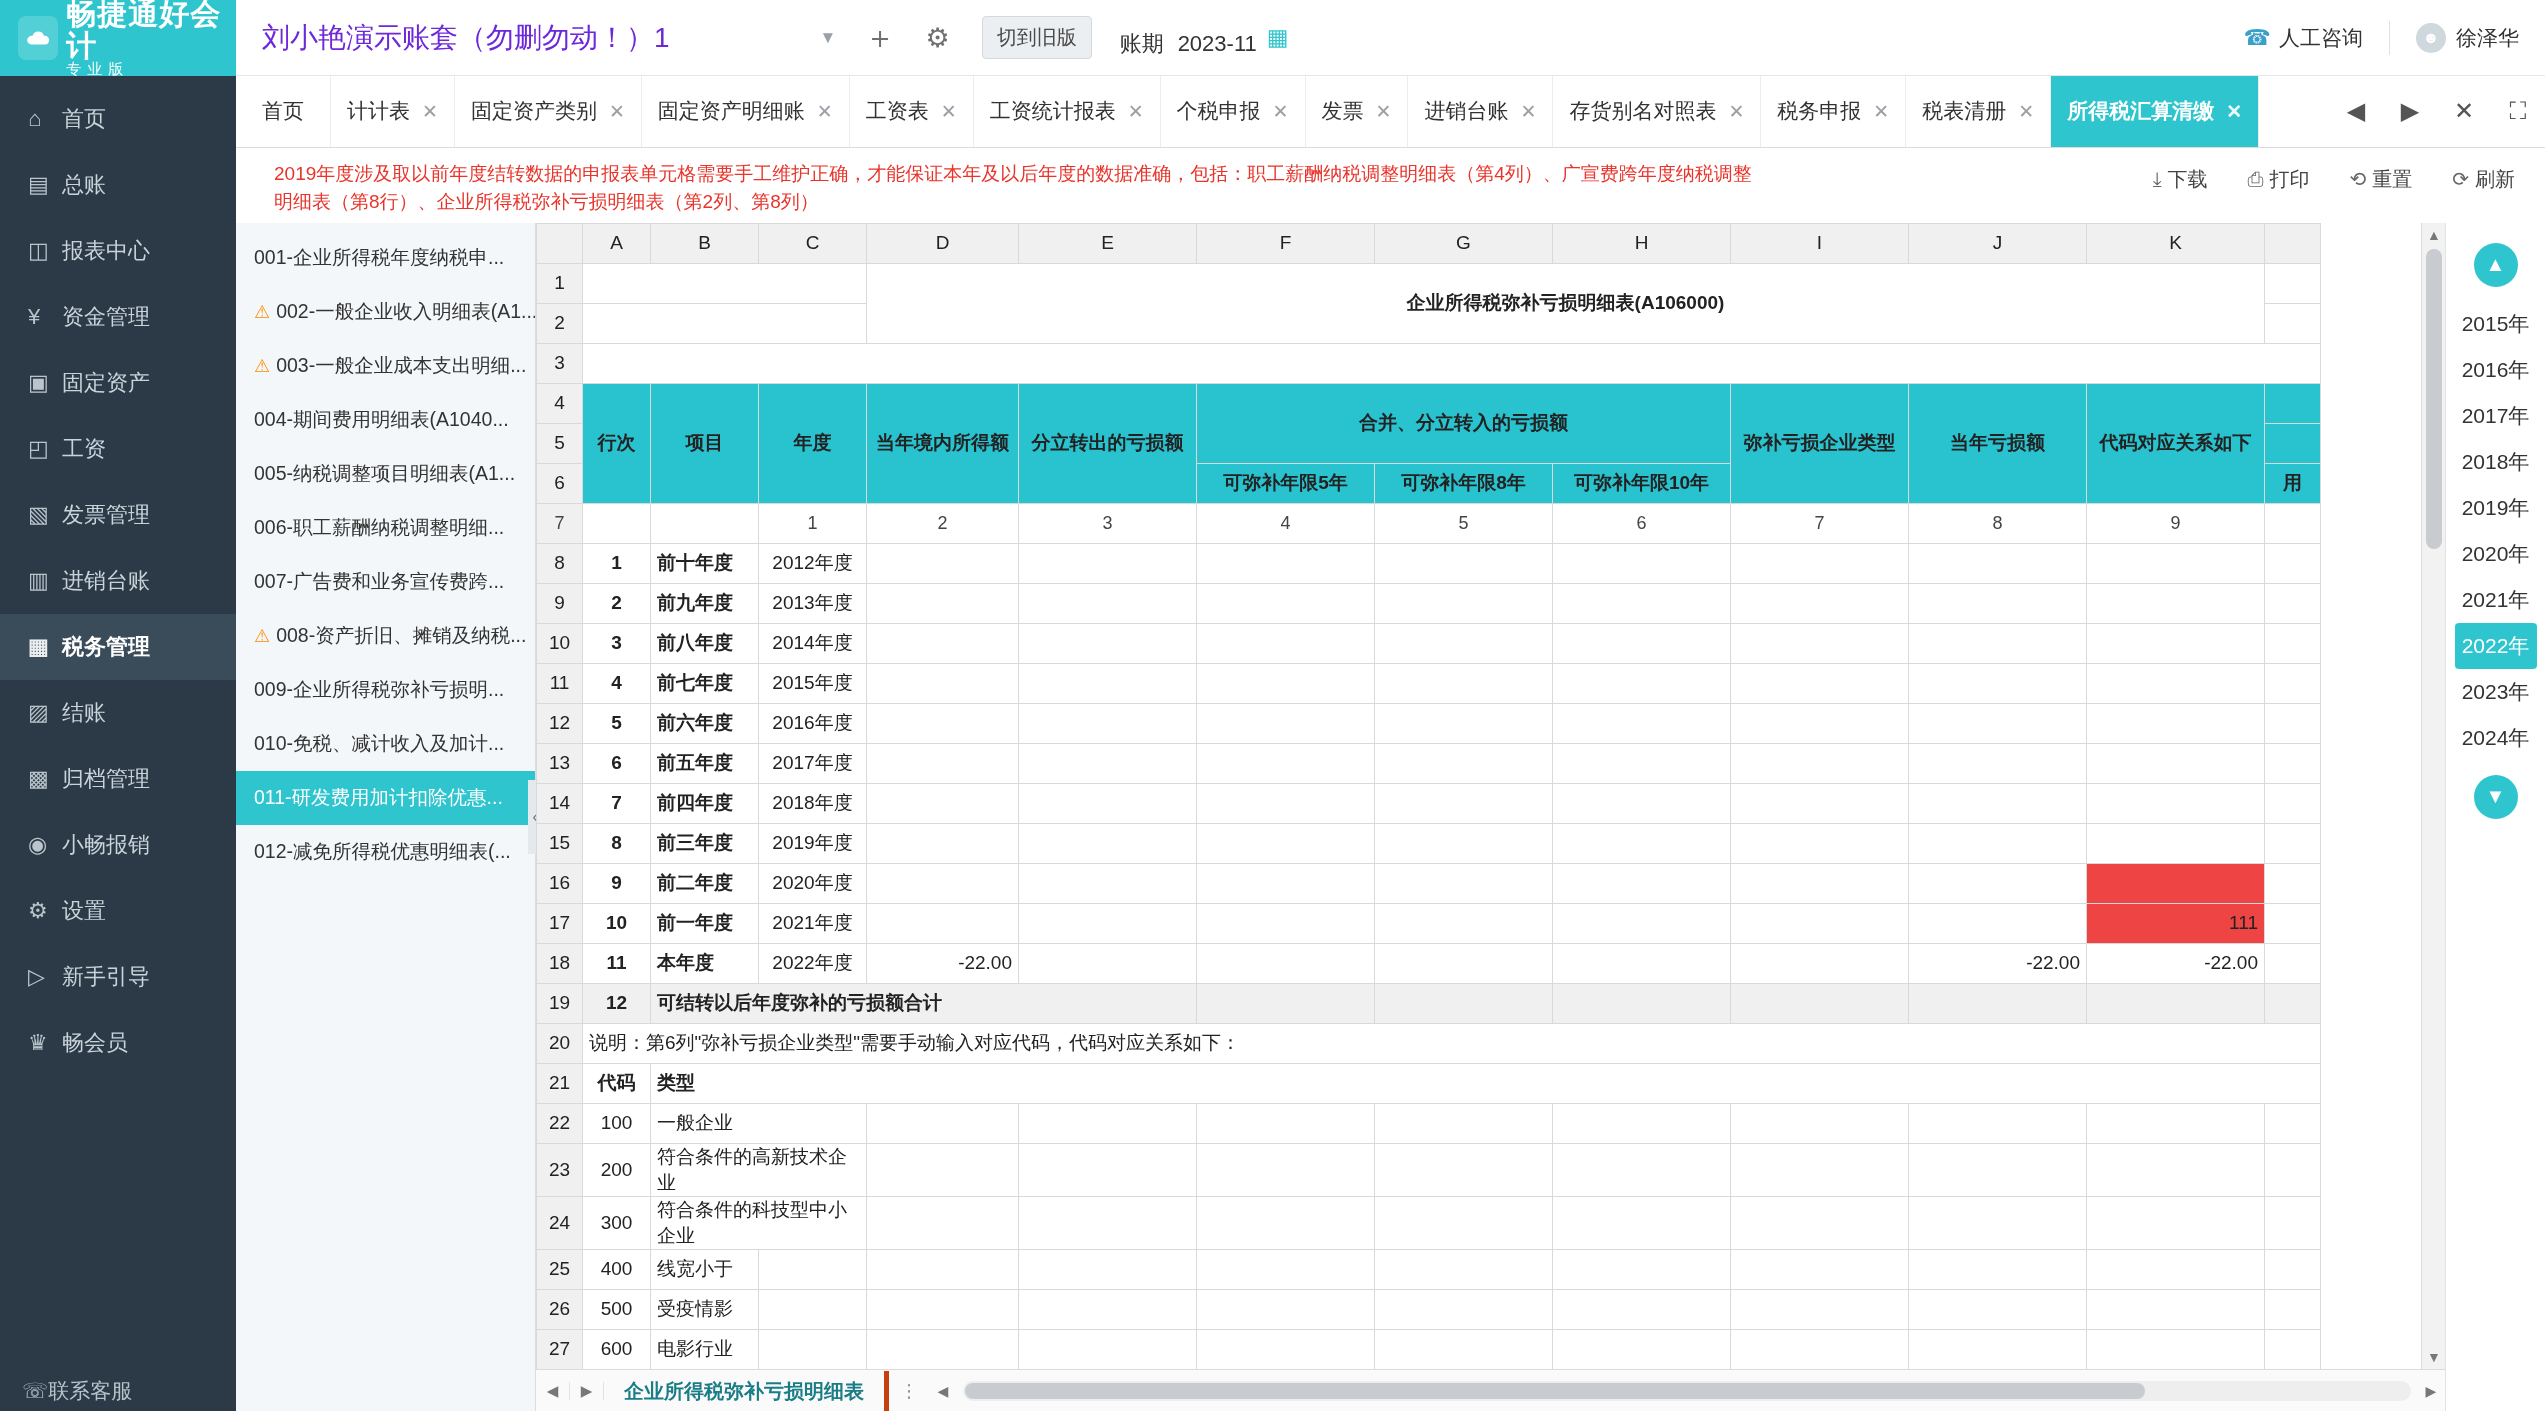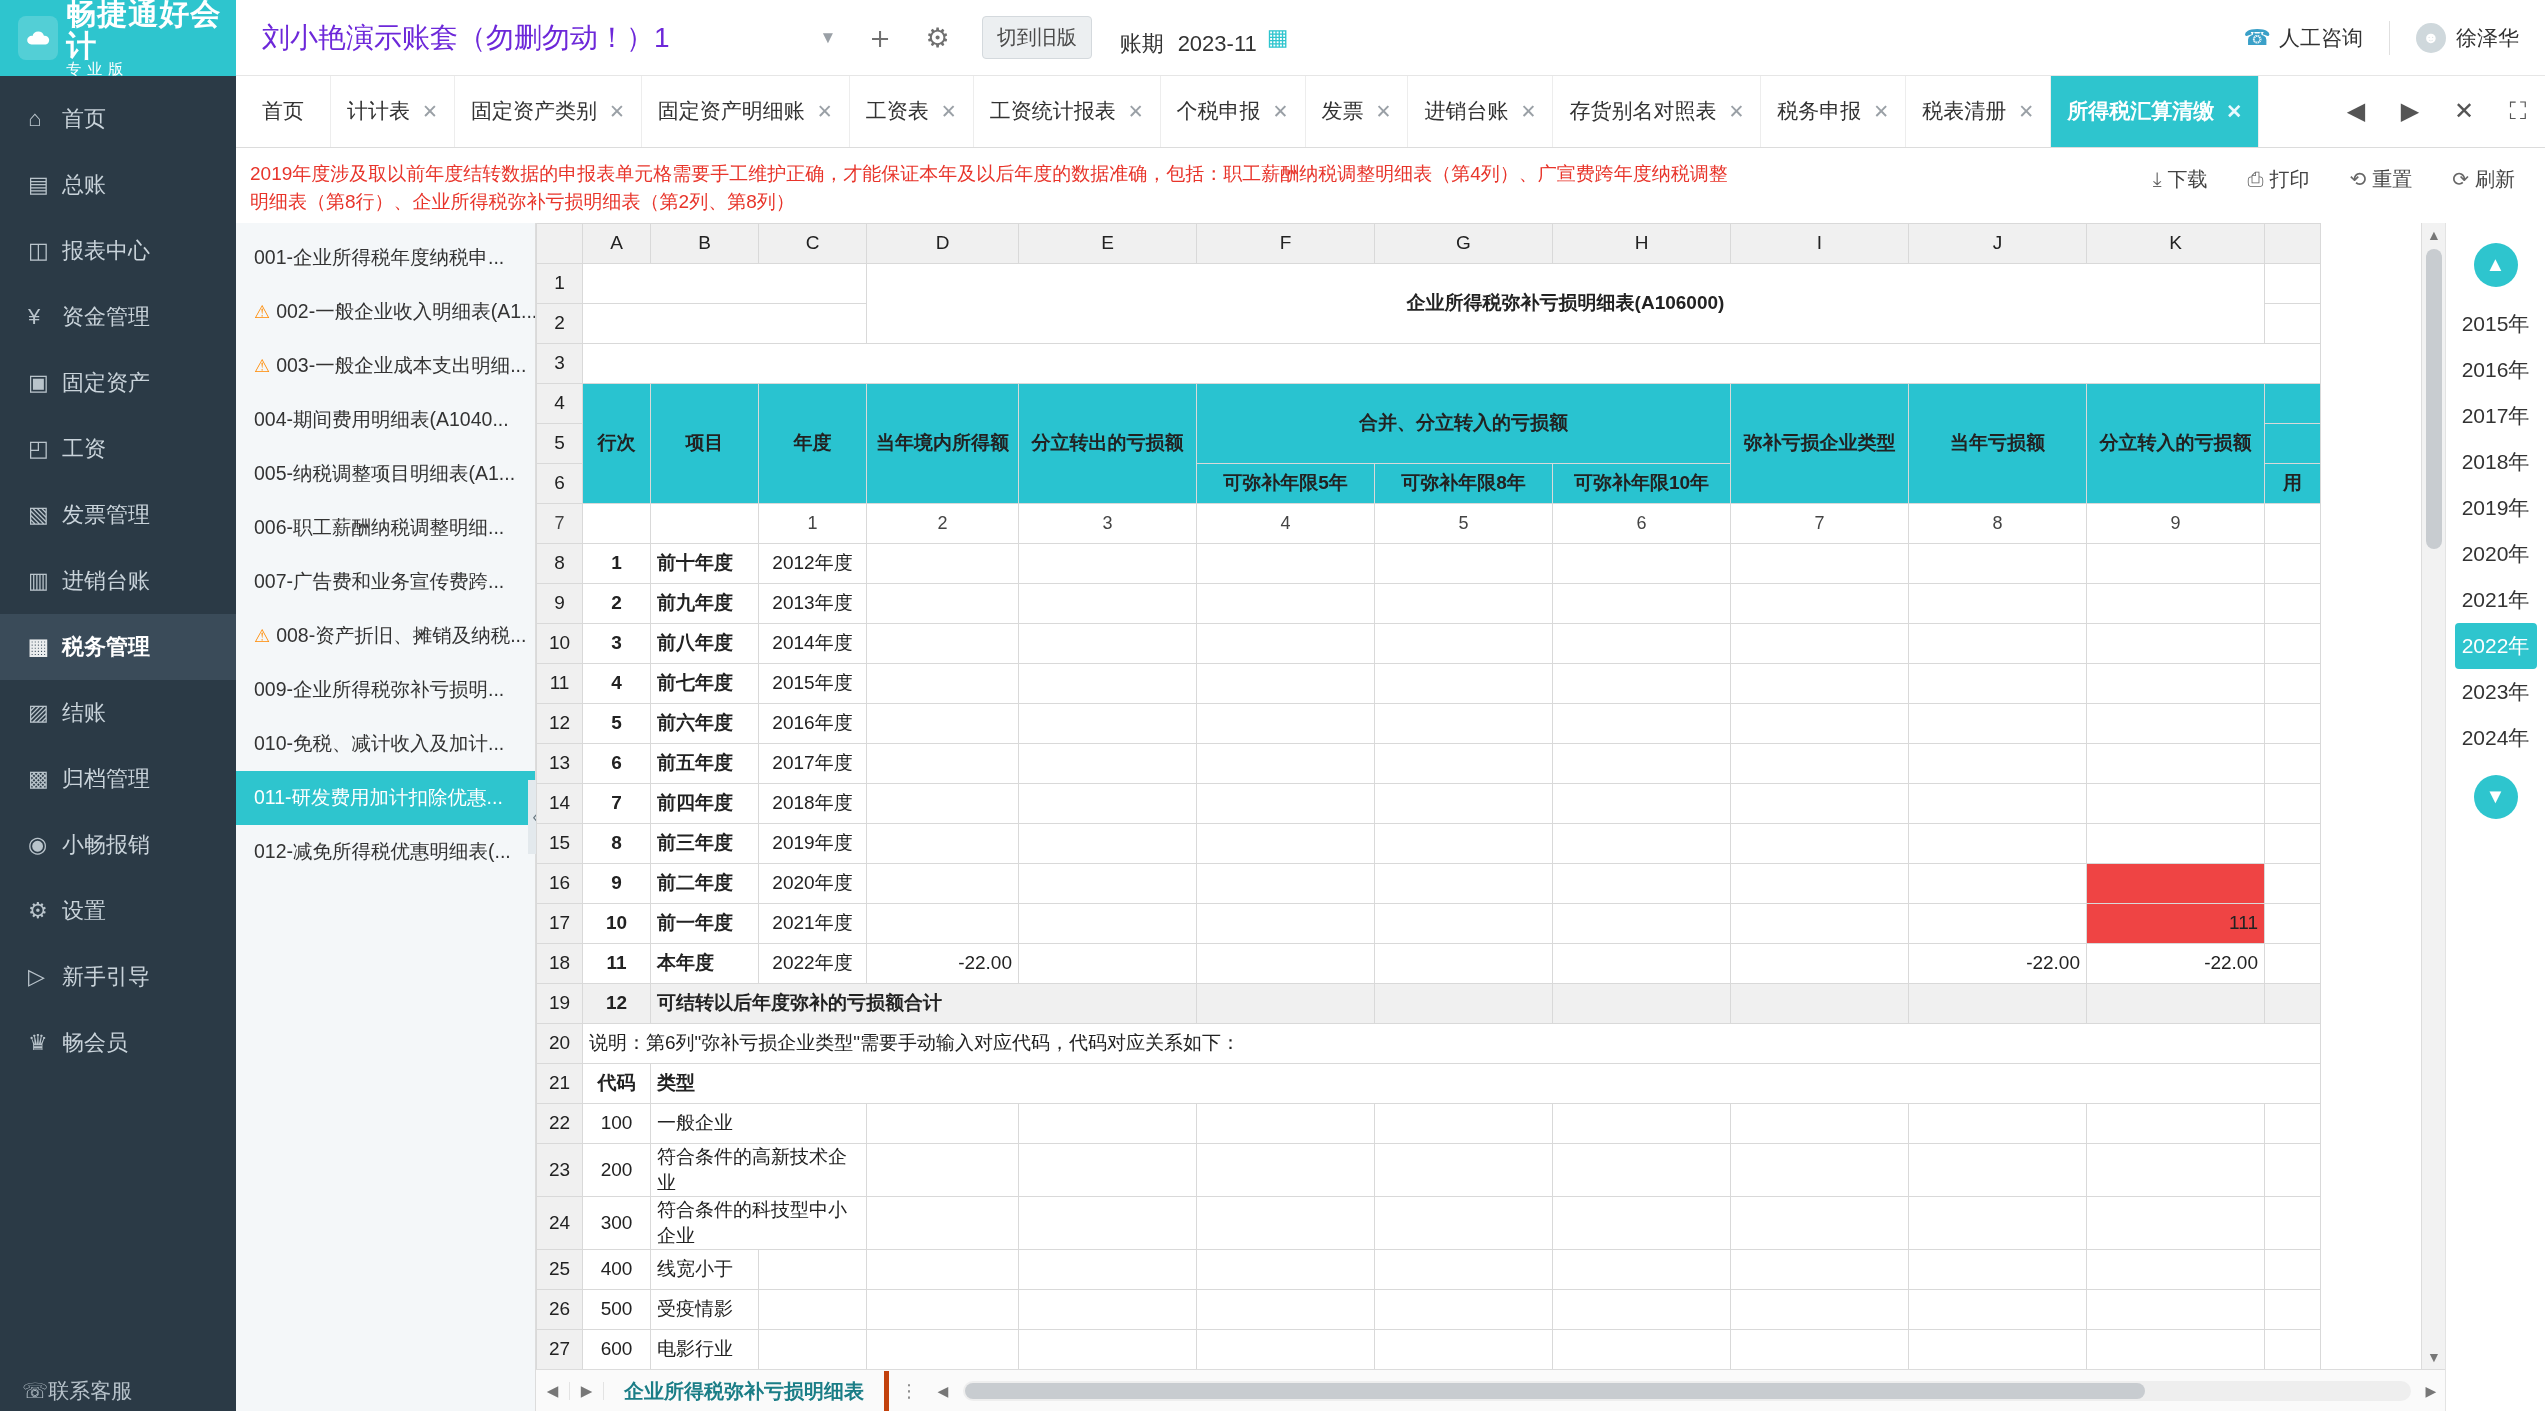--- a/index.html
+++ b/index.html
@@ -50,21 +50,21 @@
   .tabbar { height: 72px; display: flex; align-items: stretch; border-bottom: 1px solid #dcdcdc; background: #fff; }
   .tab { display: flex; align-items: center; padding: 0 16px; font-size: 21px; color: #333; border-right: 1px solid #ededed; white-space: nowrap; }
   .tab .x { margin-left: 12px; color: #9aa0a6; font-size: 19px; }
   .tab.home { padding: 0 26px; }
   .tab.active { background: #2ec5ce; color: #fff; font-weight: bold; }
   .tab.active .x { color: #eafaff; }
   .tab-ctrl { display: flex; align-items: center; margin-left: auto; }
   .tab-ctrl span { width: 54px; text-align: center; font-size: 24px; color: #555; }
 
   
-  .notice { padding: 12px 22px 6px 14px; position: relative; min-height: 66px; }
+  .notice { padding: 12px 22px 6px 38px; position: relative; min-height: 66px; }
   .notice p { margin: 0; color: #e8342a; font-size: 19px; line-height: 1.5; max-width: 1480px; }
   .notice-actions { position: absolute; right: 30px; top: 18px; display: flex; gap: 40px; }
   .notice-actions div { font-size: 20px; color: #444; }
   .notice-actions .ic { color: #666; margin-right: 6px; }
 
   
   .workspace { flex: 1 1 auto; display: flex; min-height: 0; position: relative; }
 
   
   .replist { width: 300px; flex: none; background: #f4f7f9; border-right: 1px solid #dcdcdc; padding-top: 8px; overflow: hidden; }
@@ -388,21 +388,21 @@
               <tr>
                 <td class="rowhdr">4</td>
                 <td class="hdr-cyan" rowspan="3">行次</td>
                 <td class="hdr-cyan" rowspan="3">项目</td>
                 <td class="hdr-cyan" rowspan="3">年度</td>
                 <td class="hdr-cyan" rowspan="3">当年境内所得额</td>
                 <td class="hdr-cyan" rowspan="3">分立转出的亏损额</td>
                 <td class="hdr-cyan" colspan="3" rowspan="2">合并、分立转入的亏损额</td>
                 <td class="hdr-cyan" rowspan="3">弥补亏损企业类型</td>
                 <td class="hdr-cyan" rowspan="3">当年亏损额</td>
-                <td class="hdr-cyan" rowspan="3">分立转入的亏损额</td>
+                <td class="hdr-cyan" rowspan="3">代码对应关系如下</td>
                 <td class="hdr-cyan"></td>
               </tr>
               <tr>
                 <td class="rowhdr">5</td>
                 <td class="hdr-cyan"></td>
               </tr>
               <tr>
                 <td class="rowhdr">6</td>
                 <td class="hdr-cyan">可弥补年限5年</td>
                 <td class="hdr-cyan">可弥补年限8年</td>

